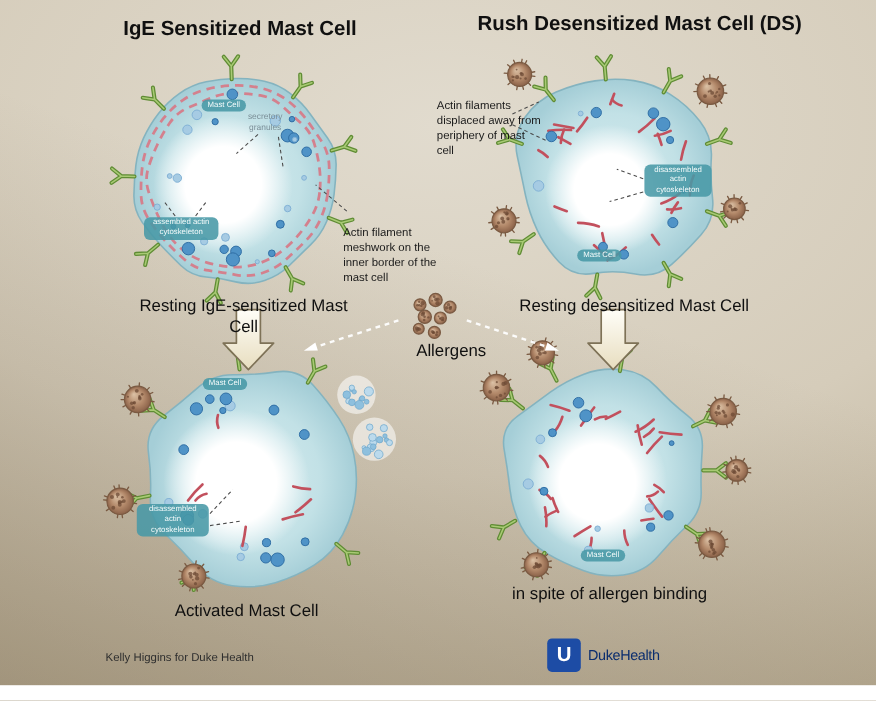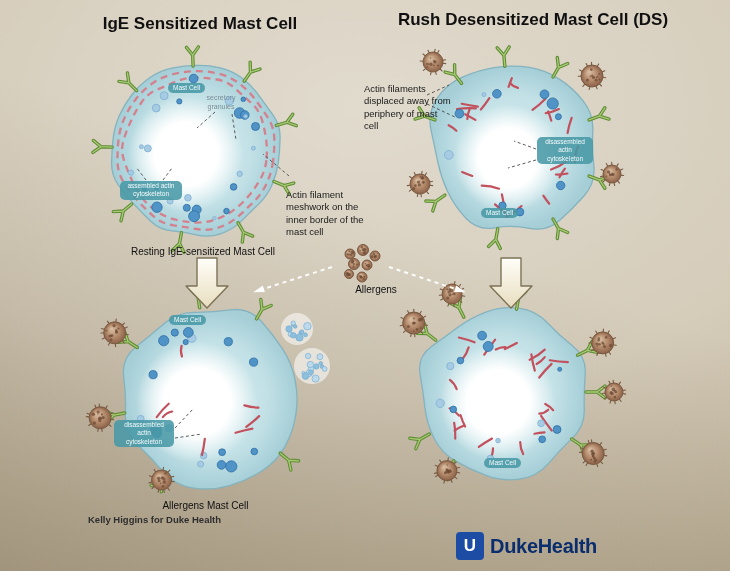--- a/index.html
+++ b/index.html
@@ -6,29 +6,29 @@
   body { font-family:"Liberation Sans", sans-serif; background:#ffffff; }
   .canvas { position:relative; width:730px; height:584px; overflow:hidden;
     background:
       linear-gradient(200deg, rgba(255,255,255,0) 40%, rgba(118,103,78,0.38) 100%),
       radial-gradient(ellipse 130% 100% at 50% 18%, #e1dbce 0%, #d5ccba 50%, #b4a78d 100%);
   }
   .art { position:absolute; left:0; top:0; z-index:1; }
   .txt { position:absolute; z-index:3; color:#1c1c1c; }
   .title { font-weight:bold; font-size:17px; text-align:center; color:#101010; }
   .ann { font-size:9.5px; line-height:1.3; color:#1a1a1a; }
-  .stage { font-size:10px; text-align:center; color:#101010; line-height:1.25; }
+  .stage { font-size:14px; text-align:center; color:#101010; line-height:1.25; }
   .badge { position:absolute; z-index:3; background:rgba(72,152,166,0.88); color:#f4fbfb;
            font-size:6.5px; line-height:1.3; padding:1px 5px; border-radius:5px; text-align:center; }
   .granule-label { position:absolute; z-index:3; font-size:7px; color:#7b8f98; text-align:center; line-height:1.25; }
   .credit { font-size:9.5px; color:#2e2e2e; }
   .logo { position:absolute; z-index:3; display:flex; align-items:center; gap:6px; }
   .logo-mark { width:28px; height:28px; background:#1d4ca5; border-radius:4px; color:#fff;
                font-weight:bold; font-size:17px; display:flex; align-items:center; justify-content:center; }
-  .logo-text { font-weight:bold; font-size:20px; color:#0a2d6e; letter-spacing:-0.3px; }
+  .logo-text { font-weight:normal; font-size:12px; color:#0a2d6e; letter-spacing:-0.3px; }
   .bottom-strip { position:absolute; left:0; right:0; bottom:0; height:13px; background:#ffffff; z-index:2; }
 </style>
 </head>
 <body>
 
 <div class="canvas">
 
   <svg id="art" class="art" width="730" height="584">
       <defs>
         <radialGradient id="whiteGrad">
@@ -670,38 +670,40 @@
       <line x1="175" y1="438" x2="202" y2="434" stroke="#4a4a4a" stroke-width="0.9" stroke-dasharray="3 2.5"></line>
     </svg>
 
   <div class="txt title" style="left:95px; top:14px; width:210px;">IgE Sensitized Mast Cell</div>
   <div class="txt title" style="left:393px; top:10px; width:280px;">Rush Desensitized Mast Cell (DS)</div>
 
   <div class="txt ann" style="left:336px; top:83px; width:90px;margin-left:28px;">Actin filaments displaced away from periphery of mast cell</div>
   <div class="txt ann" style="left:286px; top:173px; width:84px;margin-top:16px;">Actin filament meshwork on the inner border of the mast cell</div>
 
   <div class="txt stage" style="left:103px; top:246px; width:200px;">Resting IgE-sensitized Mast Cell</div>
+  <div class="txt stage" style="left:426px; top:246px; width:205px;">Resting desensitized Mast Cell</div>
   <div class="txt stage" style="left:340px; top:284px; width:72px;">Allergens</div>
-  <div class="txt stage" style="left:118px; top:500px; width:175px;">Allergens  Mast Cell</div>
+  <div class="txt stage" style="left:118px; top:500px; width:175px;">Activated  Mast Cell</div>
   <div class="txt stage" style="left:418px; top:486px; width:180px;">
+    <div>in spite of allergen binding</div>
   </div>
 
   <div class="badge" style="left:168px; top:83px;">Mast Cell</div>
   <div class="granule-label" style="left:198px; top:94px; width:46px;">secretory granules</div>
   <div class="badge" style="left:120px; top:181px; width:62px;">assembled actin cytoskeleton</div>
 
   <div class="badge" style="left:537px; top:137px; width:56px;">disassembled actin cytoskeleton</div>
   <div class="badge" style="left:481px; top:208px;">Mast Cell</div>
 
   <div class="badge" style="left:169px; top:315px;">Mast Cell</div>
   <div class="badge" style="left:114px; top:420px; width:60px;">disassembled actin cytoskeleton</div>
 
   <div class="badge" style="left:484px; top:458px;">Mast Cell</div>
 
-  <div class="txt credit" style="left:88px; top:514px;font-weight:bold;">Kelly Higgins for Duke Health</div>
+  <div class="txt credit" style="left:88px; top:543px;">Kelly Higgins for Duke Health</div>
   <div class="logo" style="left:456px; top:532px;">
     <div class="logo-mark">
       <span>U</span>
     </div>
     <div class="logo-text">DukeHealth</div>
   </div>
 
   <div class="bottom-strip"></div>
 </div>
 

